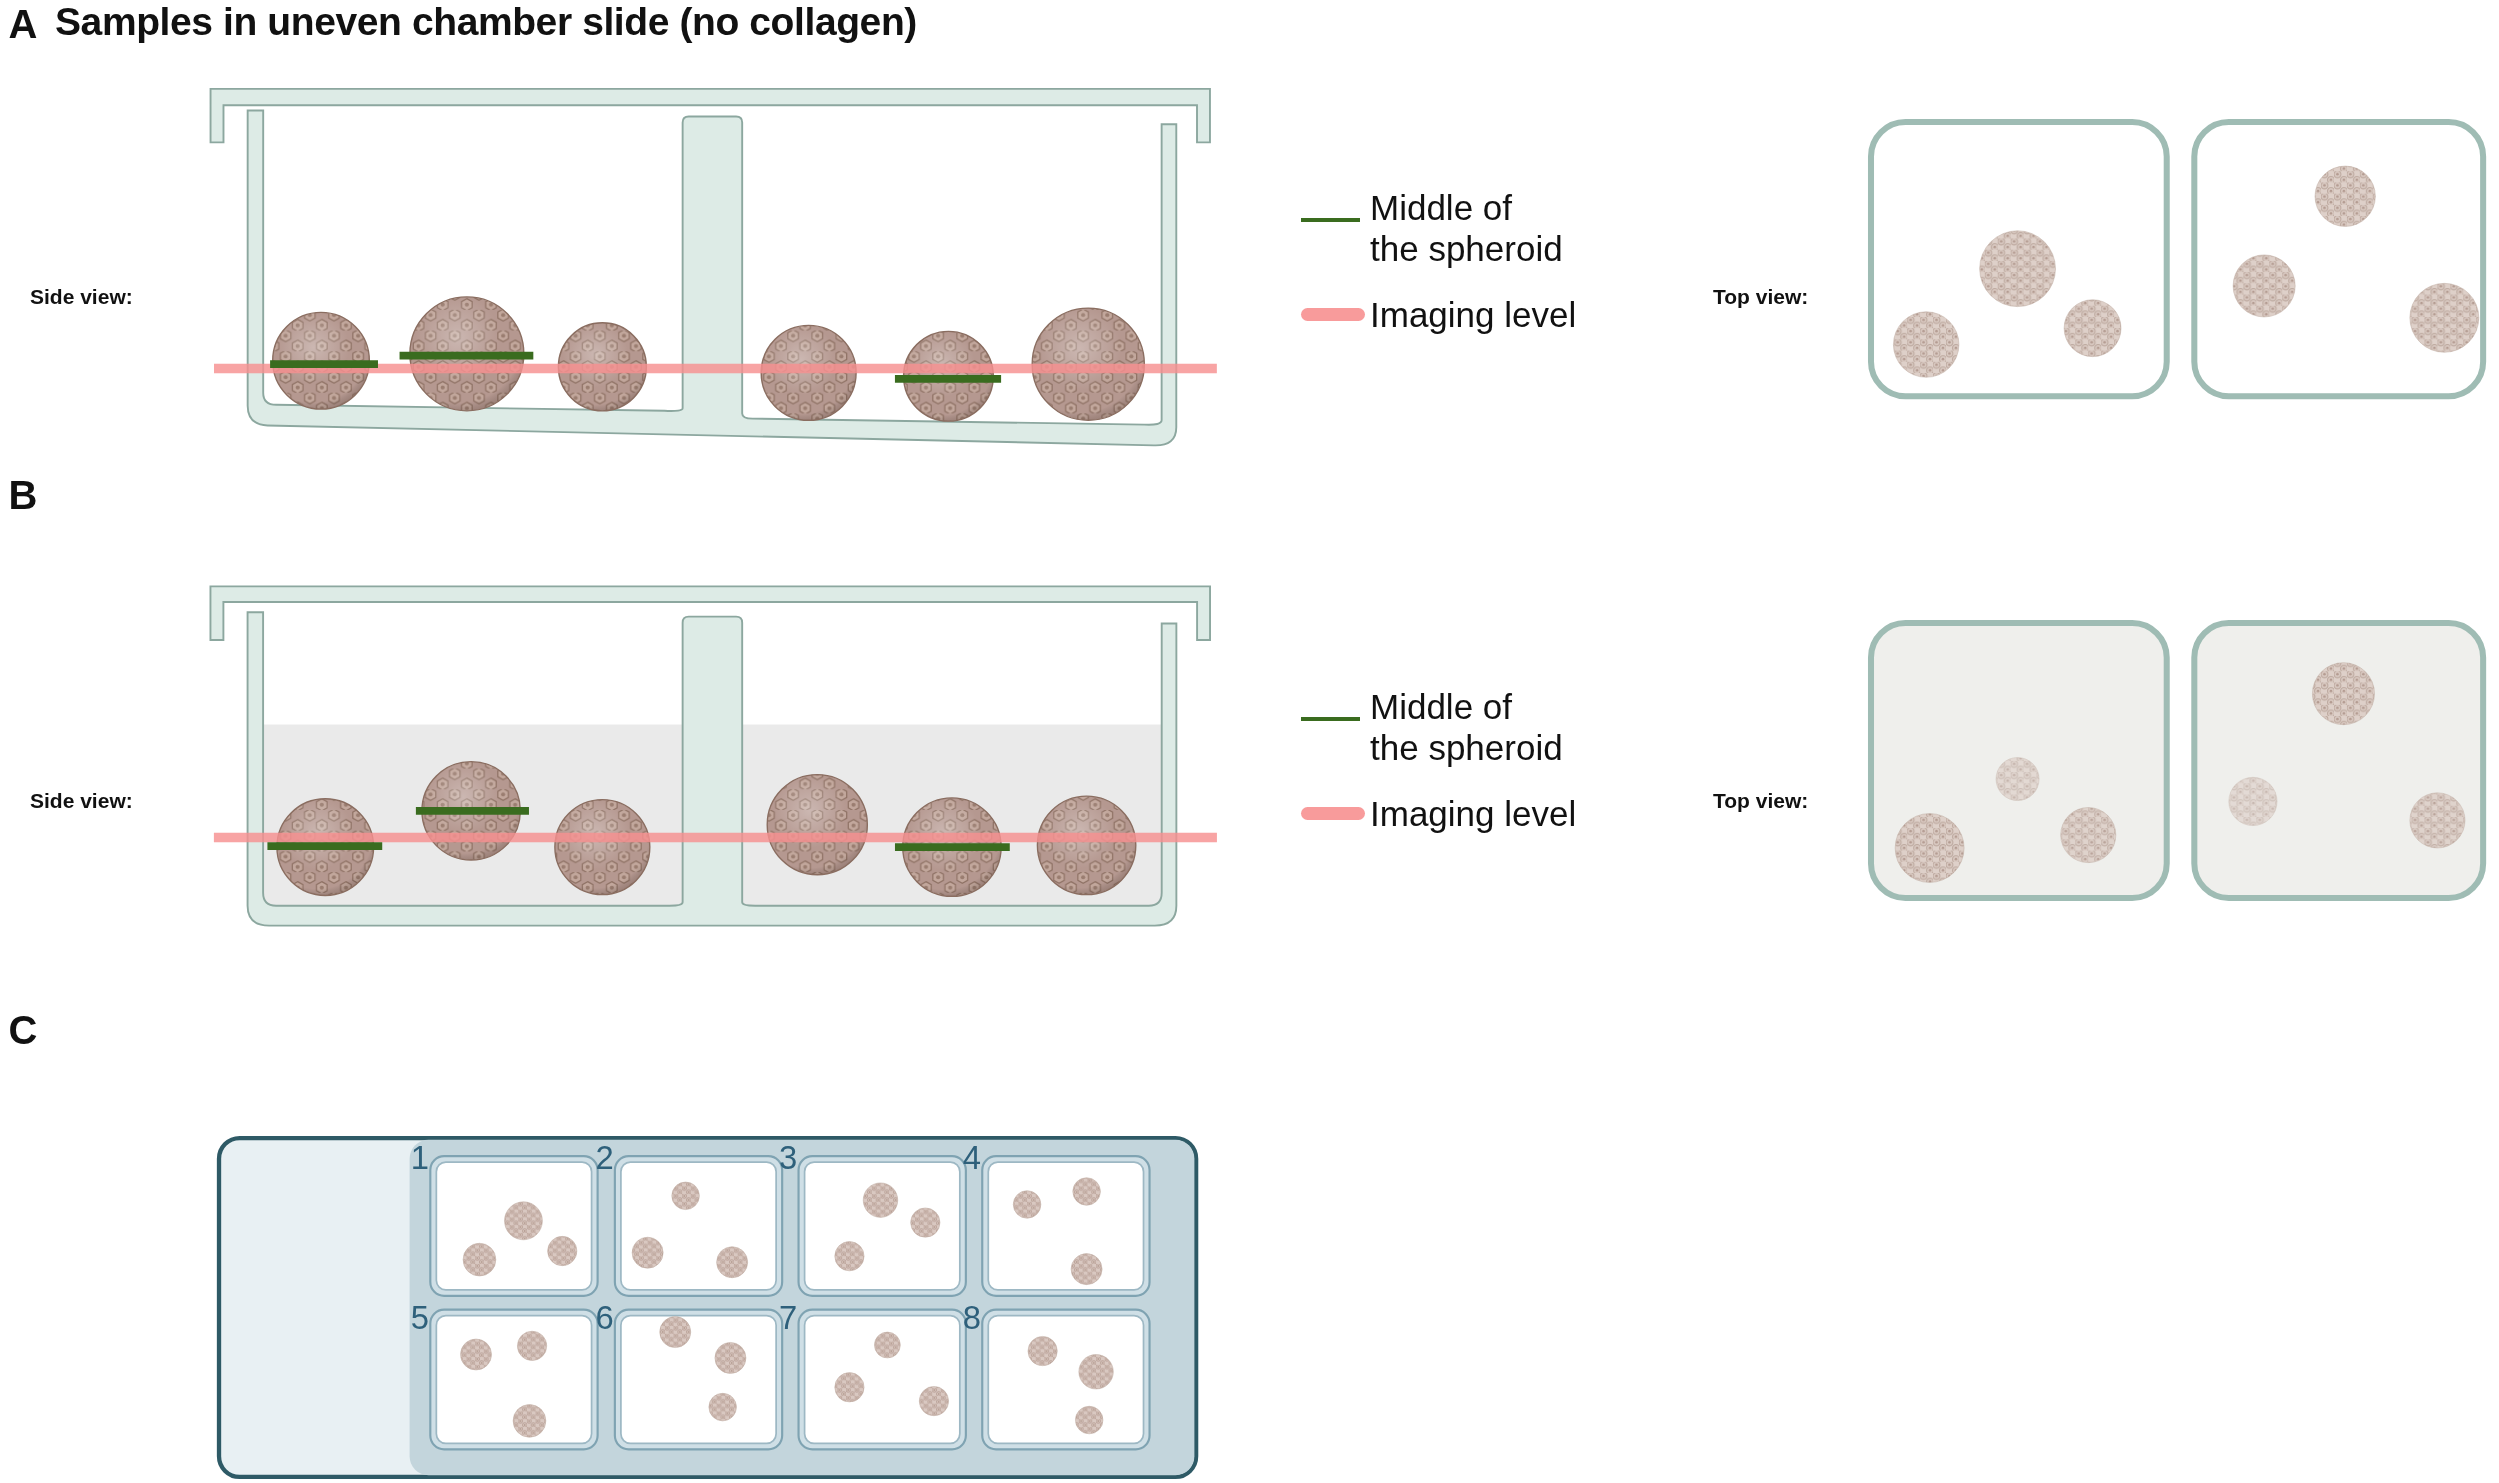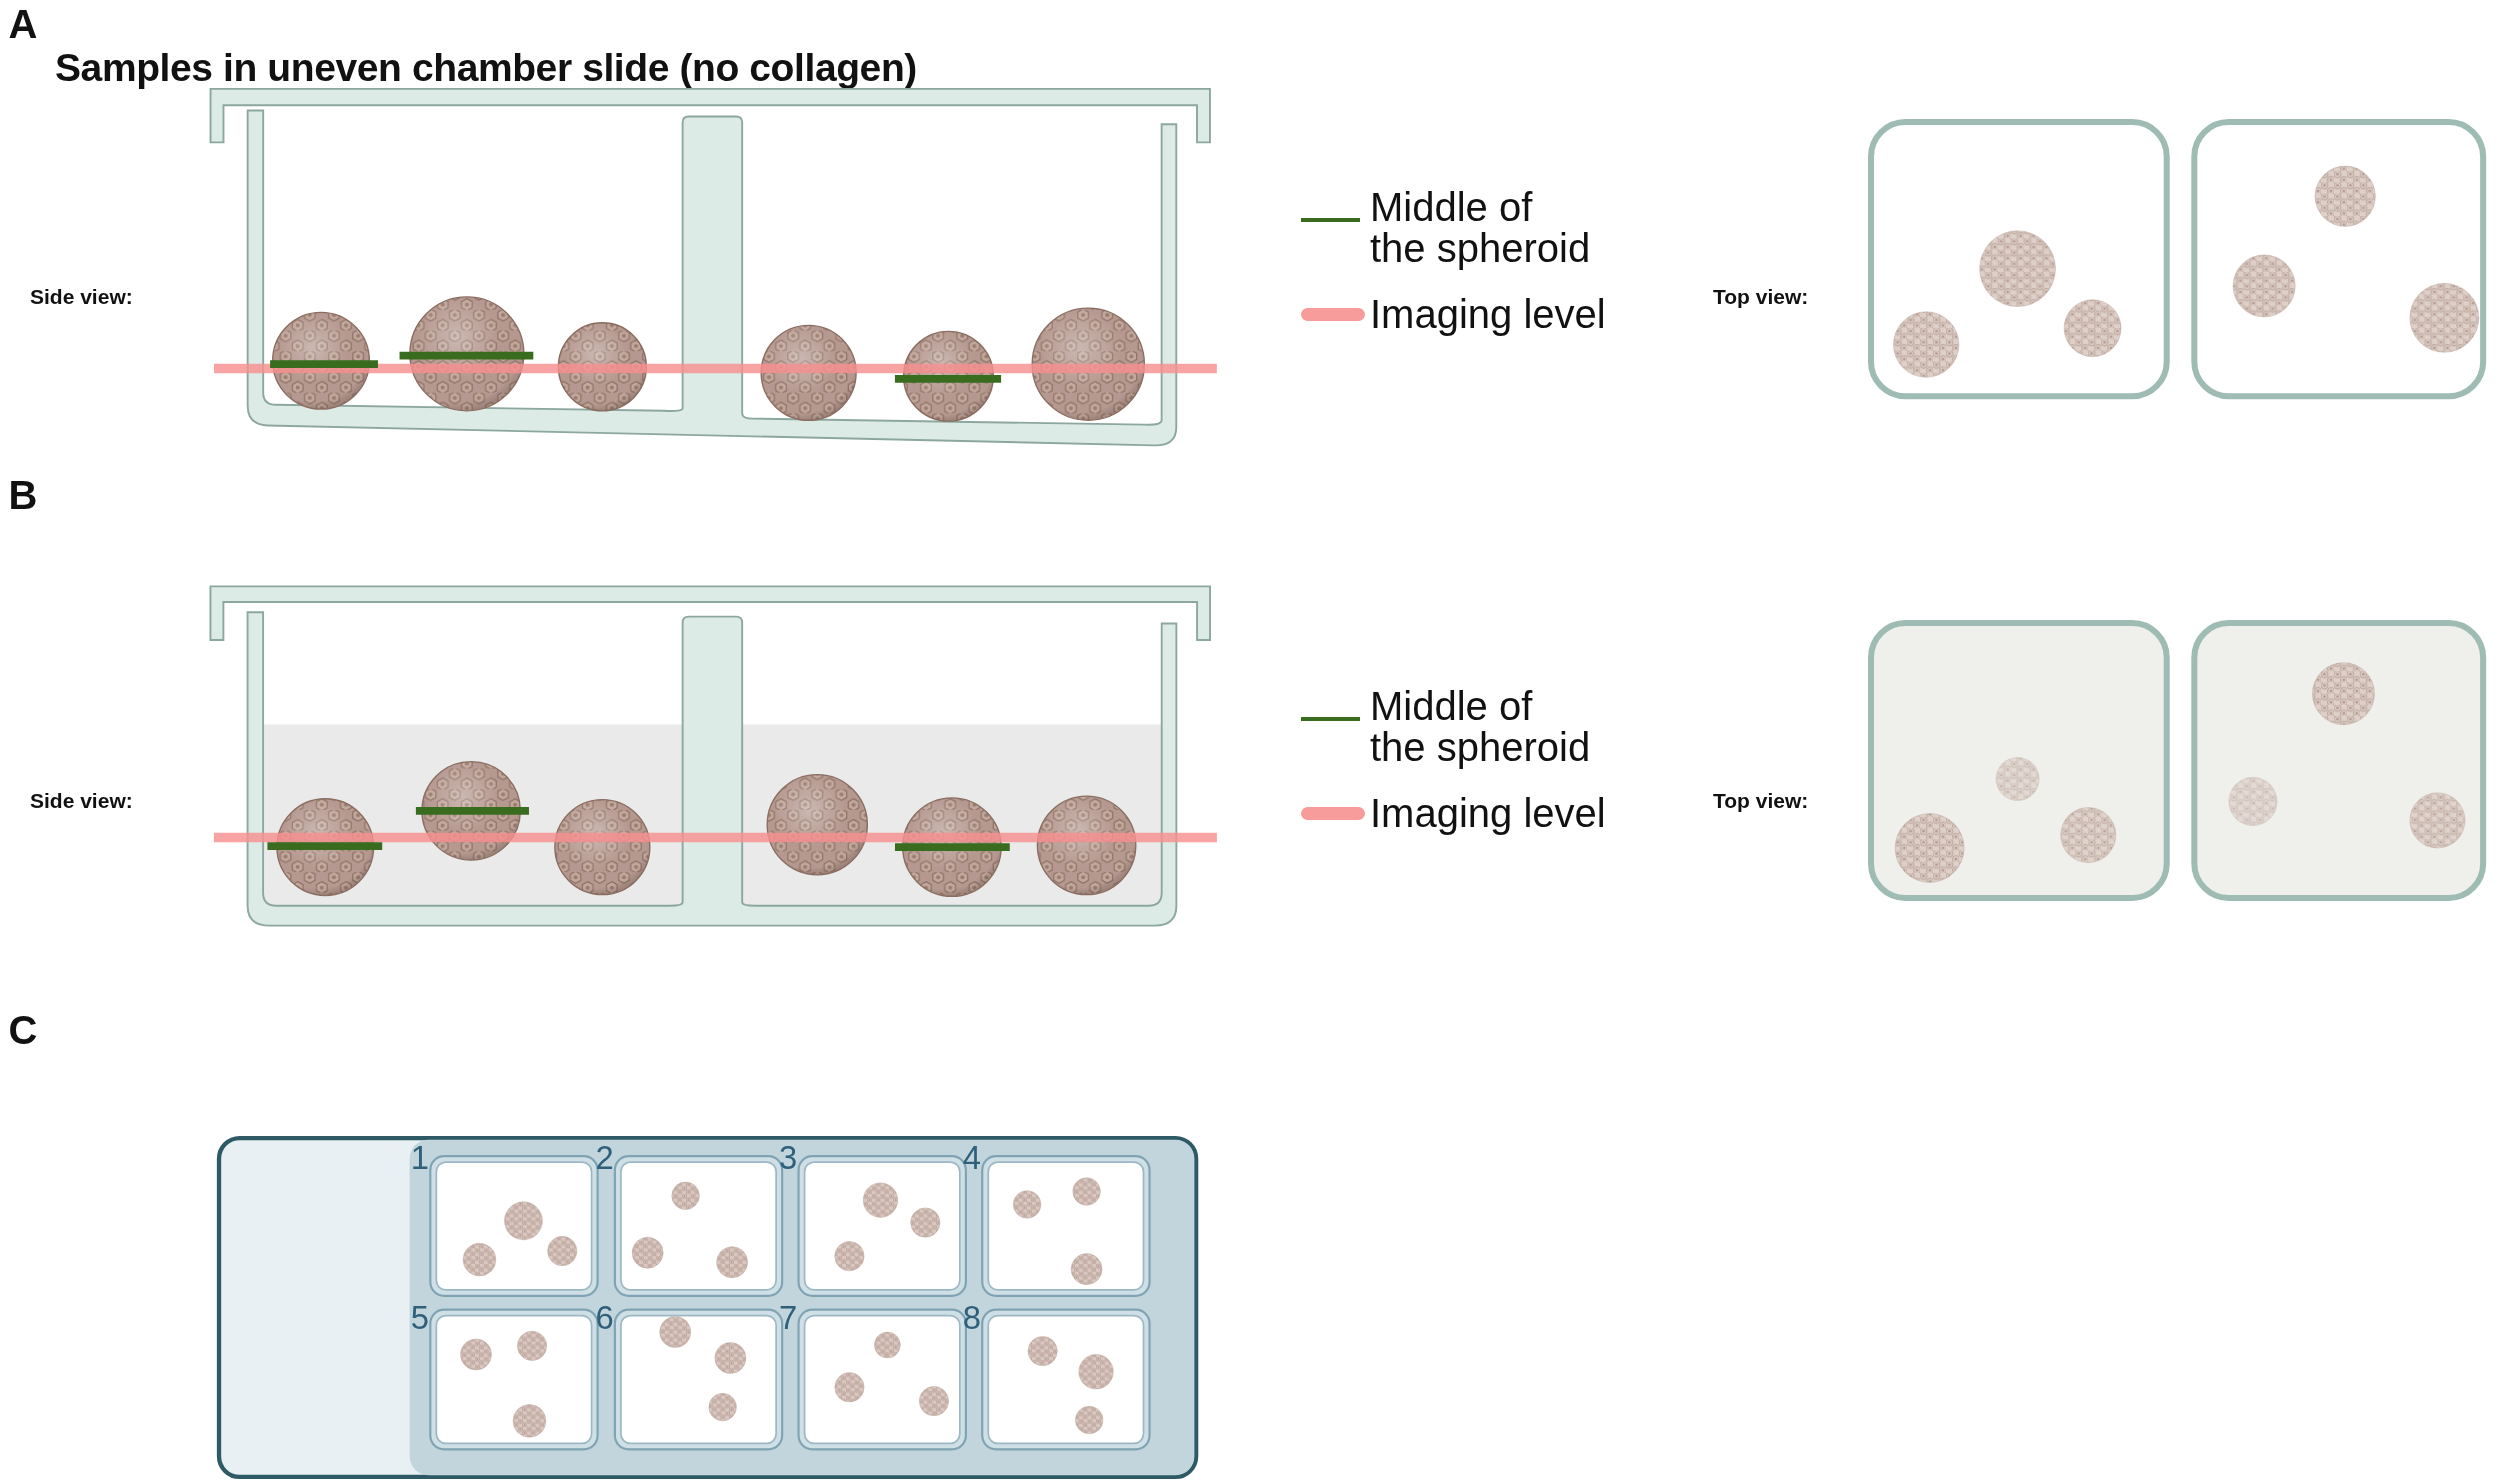--- a/index.html
+++ b/index.html
@@ -1,22 +1,22 @@
 <!DOCTYPE html>
 <html style="--glass: #ddebe6; --glass-stroke: #8ca79f; --collagen: #eaeaea; --collagen-light: #efefec; --red: #f79090; --pink-legend: #f89b9b; --green: #3a6c1f; --sph-base: #b59890; --sph-cell: #c2a79c; --sph-cell-stroke: #8f7265; --sph-dot: #9a7d70; --sph-outline: #8a6d60; --top-base: #ded0c9; --top-cell: #d8c8c0; --top-cell-stroke: #bda99f; --top-dot: #b49c92; --well-stroke: #9fbcb4; --tray-border: #2e5a66; --tray-left: #e8f0f3; --panel: #c3d5dc; --well-ring: #cfdfe6; --well-ring-stroke: #7fa3b2; --well-inner-stroke: #9db8c4; --well-number: #2e607b;font-size:14px"><head>
 <meta charset="utf-8">
 <style>
   html,body{margin:0;padding:0;background:#ffffff;}
   #page{position:relative;width:2500px;height:1483px;background:#fff;overflow:hidden;
         font-family:"Liberation Sans",sans-serif;color:#111;}
   .abs{position:absolute;}
   .section-letter{font-size:40px;font-weight:700;}
-  .section-title{font-size:39px;font-weight:700;letter-spacing:-0.4px;margin-top:46px;}
+  .section-title{font-size:39px;font-weight:700;letter-spacing:-0.4px;}
   .view-label{font-size:21px;font-weight:700;margin-top:45px;}
-  .legend-text{font-size:40px;line-height:41px;}
+  .legend-text{font-size:35px;line-height:41px;}
   .legend-swatch-green{width:59px;height:4.3px;background:var(--green);}
   .legend-swatch-pink{width:64px;height:13px;border-radius:7px;background:var(--pink-legend);}
   svg{position:absolute;overflow:visible;}
   .glass{fill:var(--glass);stroke:var(--glass-stroke);stroke-width:2.2;}
   .collagen{fill:var(--collagen);}
   text.wellnum{font-family:"Liberation Sans",sans-serif;}
 </style>
 </head>
 <body>
 

